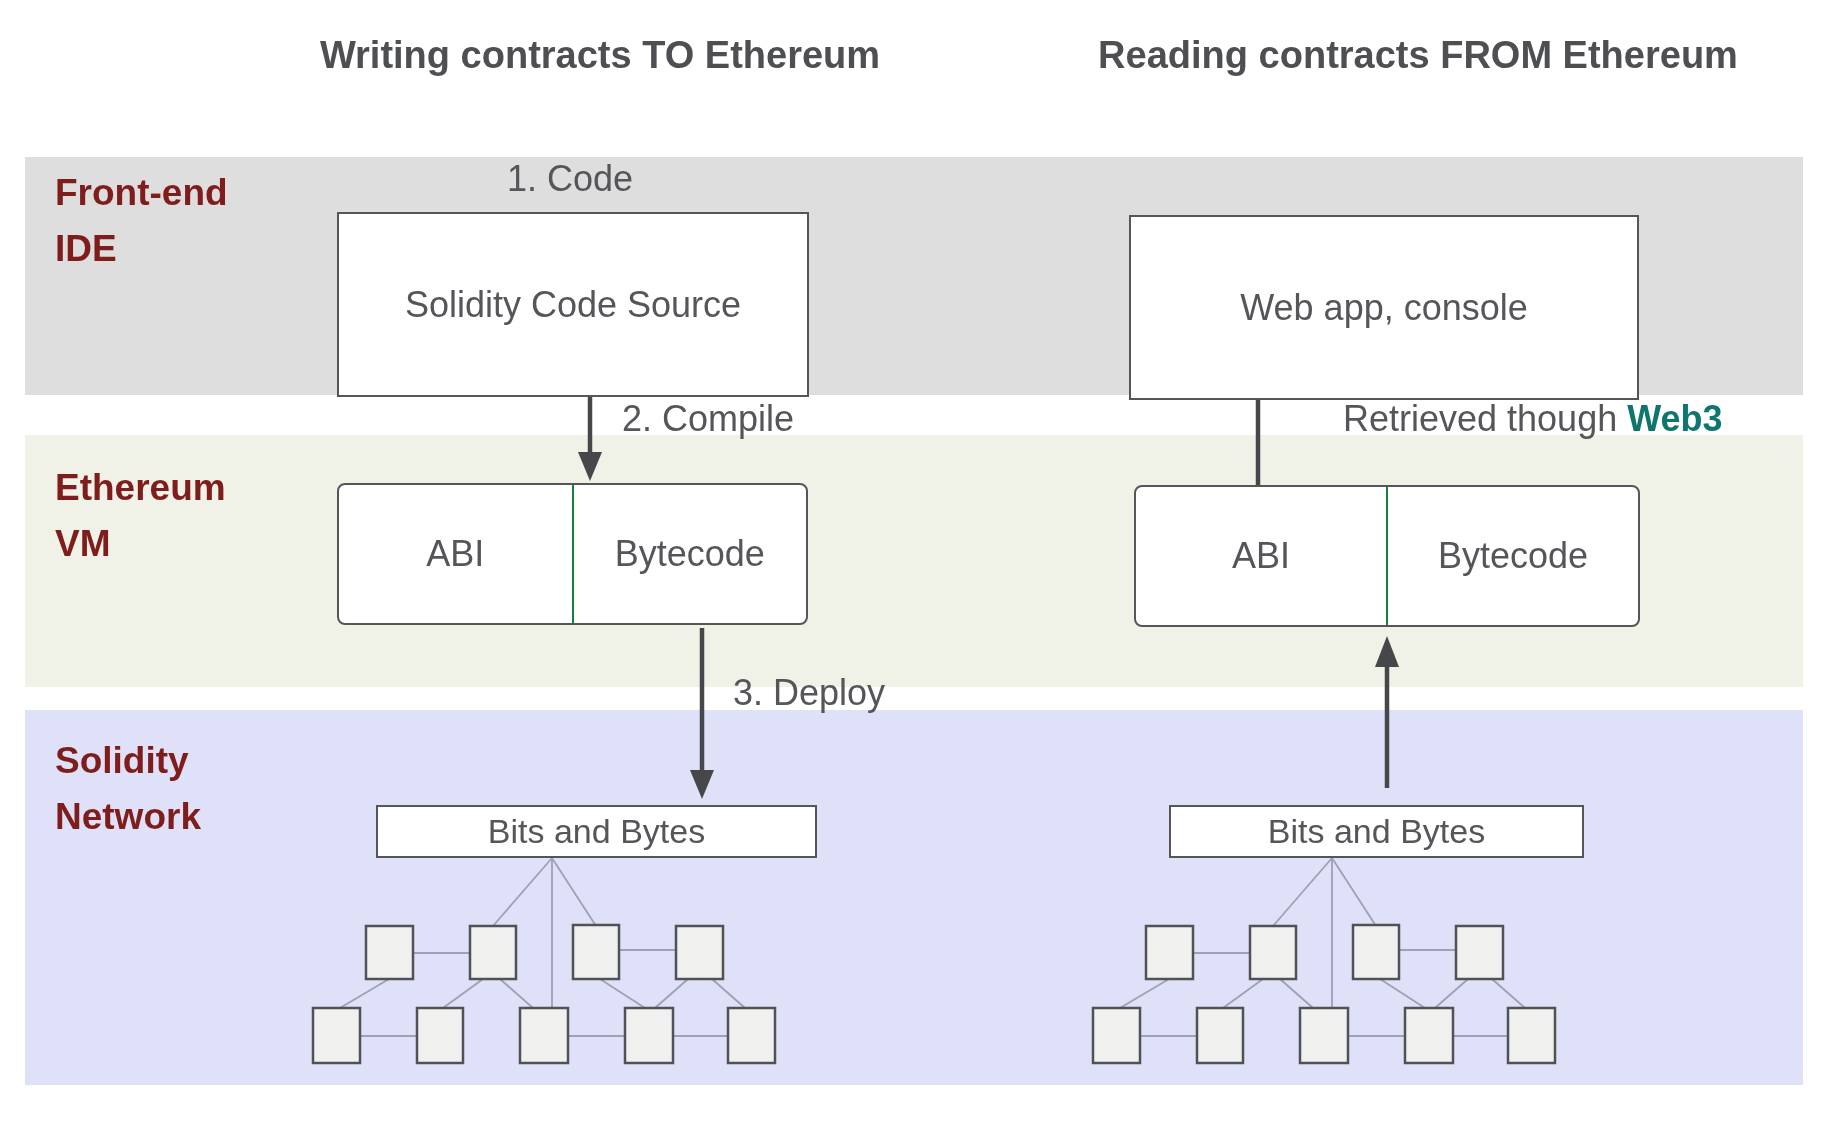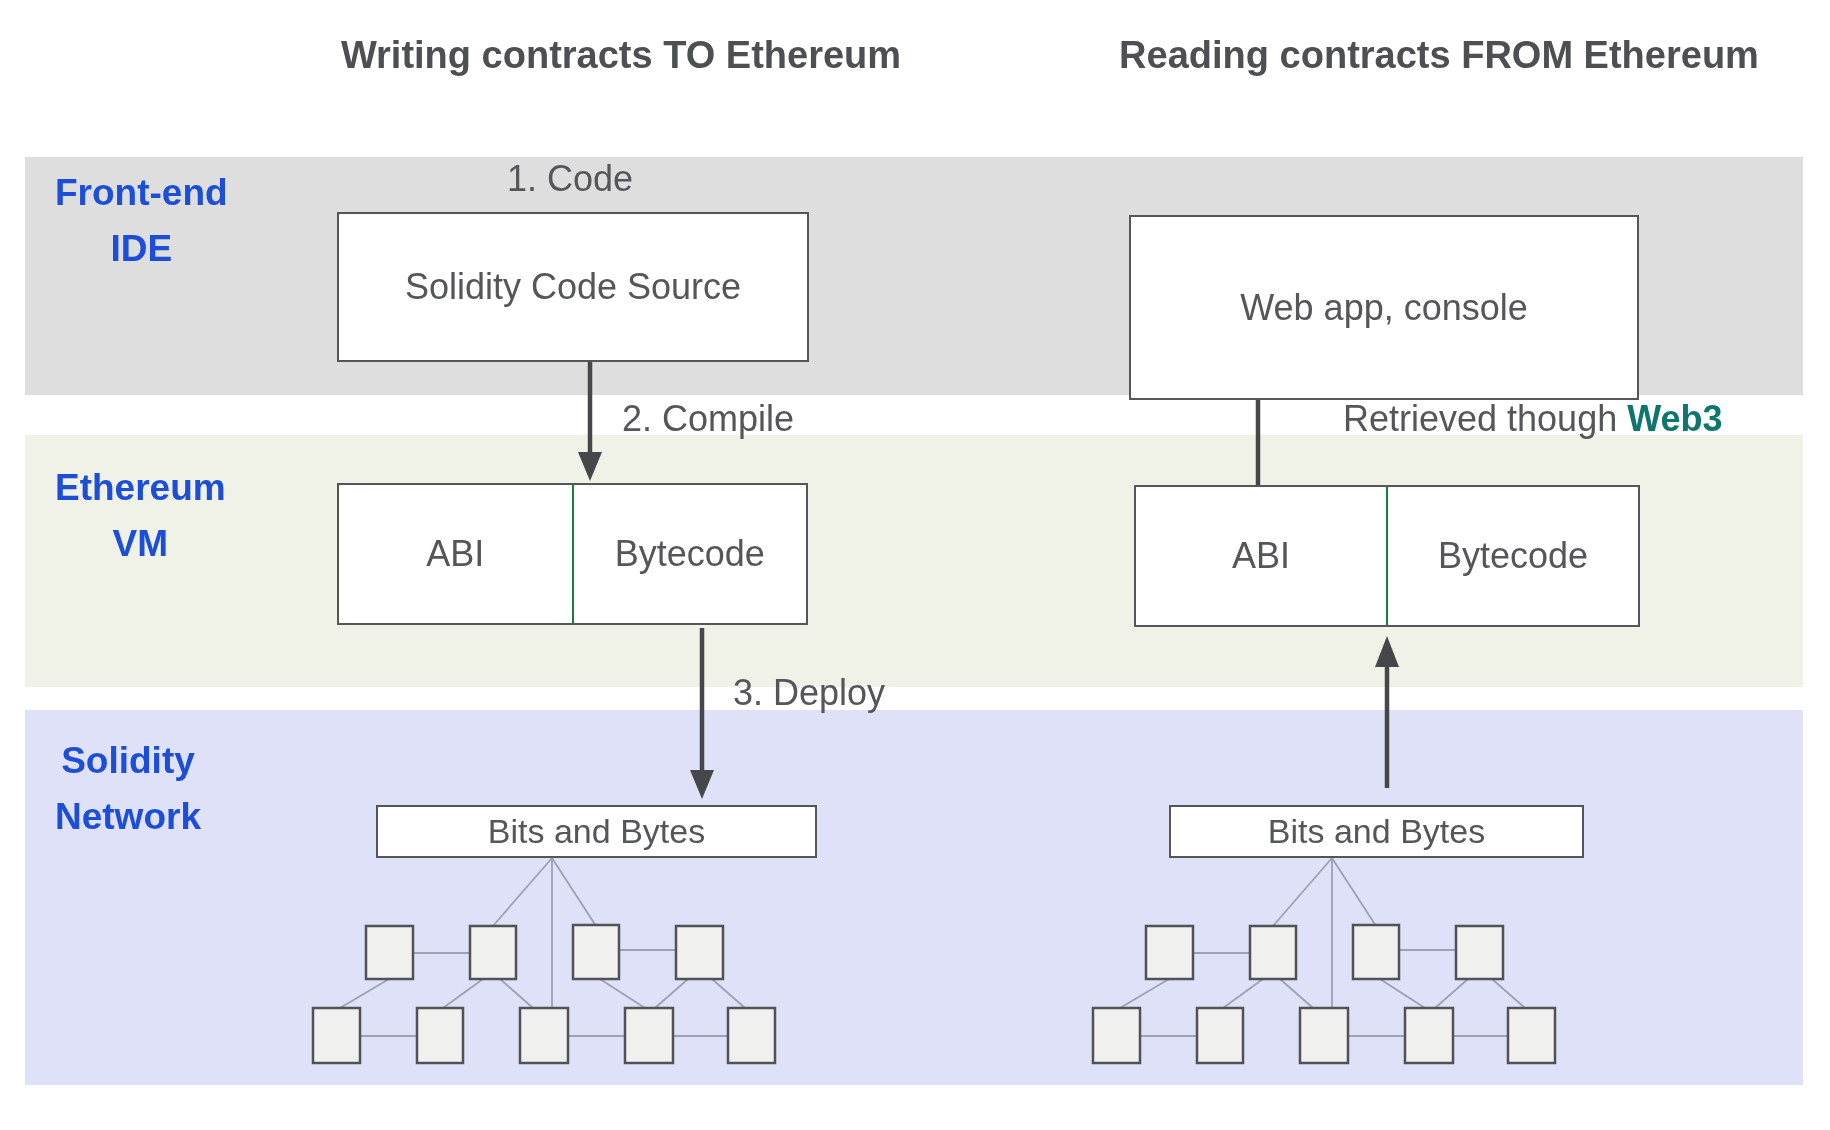--- a/index.html
+++ b/index.html
@@ -2,33 +2,33 @@
 <html><head>
 <meta charset="utf-8">
 <style>
   html,body { margin:0; padding:0; background:#ffffff; }
   #canvas {
     position:relative; width:1830px; height:1130px; background:#ffffff;
     font-family:"Liberation Sans", sans-serif; overflow:hidden;
   }
   .col-header {
     position:absolute; top:34px; transform:translateX(-50%);
-    font-size:38px; font-weight:bold; color:#4e4f52; white-space:nowrap;margin-left:21px;
+    font-size:38px; font-weight:bold; color:#4e4f52; white-space:nowrap;
   }
   .band { position:absolute; left:25px; width:1778px; }
   .band-label {
     position:absolute; left:55px; font-size:37px; font-weight:bold;
-    color:#1d4ed8; line-height:1.5; white-space:nowrap;text-align:center;
+    color:#7f1d1d; line-height:1.5; white-space:nowrap;
   }
   .node-box {
     position:absolute; background:#ffffff; border:2px solid #55565a;
     box-sizing:border-box; display:flex; align-items:center; justify-content:center;
     font-size:36px; color:#55565a; white-space:nowrap;
   }
-  .abi-box { padding:0; }
+  .abi-box { padding:0;border-radius:8px; }
   .abi-cell { flex:1; height:100%; display:flex; align-items:center; justify-content:center; }
   .abi-cell + .abi-cell { border-left:2px solid #15803d; }
   .bits-box { font-size:34px;margin-left:44px; }
   .step-label { position:absolute; font-size:36px; color:#55565a; white-space:pre;margin-left:10px; }
   .step-label b { color:#0f766e; }
   #overlay { position:absolute; left:0; top:0; pointer-events:none; }
 </style>
 </head>
 <body>
 
@@ -135,21 +135,21 @@
         <rect x="1508" y="1008" width="47" height="55"></rect>
       </g>
     </g>
   </svg>
 
   <div class="step-label" style="left:497px;top:158px">1. Code</div>
   <div class="step-label" style="left:612px;top:398px">2. Compile</div>
   <div class="step-label" style="left:723px;top:672px">3. Deploy</div>
   <div class="step-label" style="left:1333px;top:398px"><span>Retrieved though </span><b>Web3</b></div>
 
-  <div class="node-box" style="left:337px;top:212px;width:472px;height:150px">
+  <div class="node-box" style="left:337px;top:212px;width:472px;height:185px">
     <span>Solidity Code Source</span>
   </div>
   <div class="node-box abi-box" style="left:337px;top:483px;width:471px;height:142px">
     <div class="abi-cell">
         <span>ABI</span>
       </div>
     <div class="abi-cell">
         <span>Bytecode</span>
       </div>
   </div>

